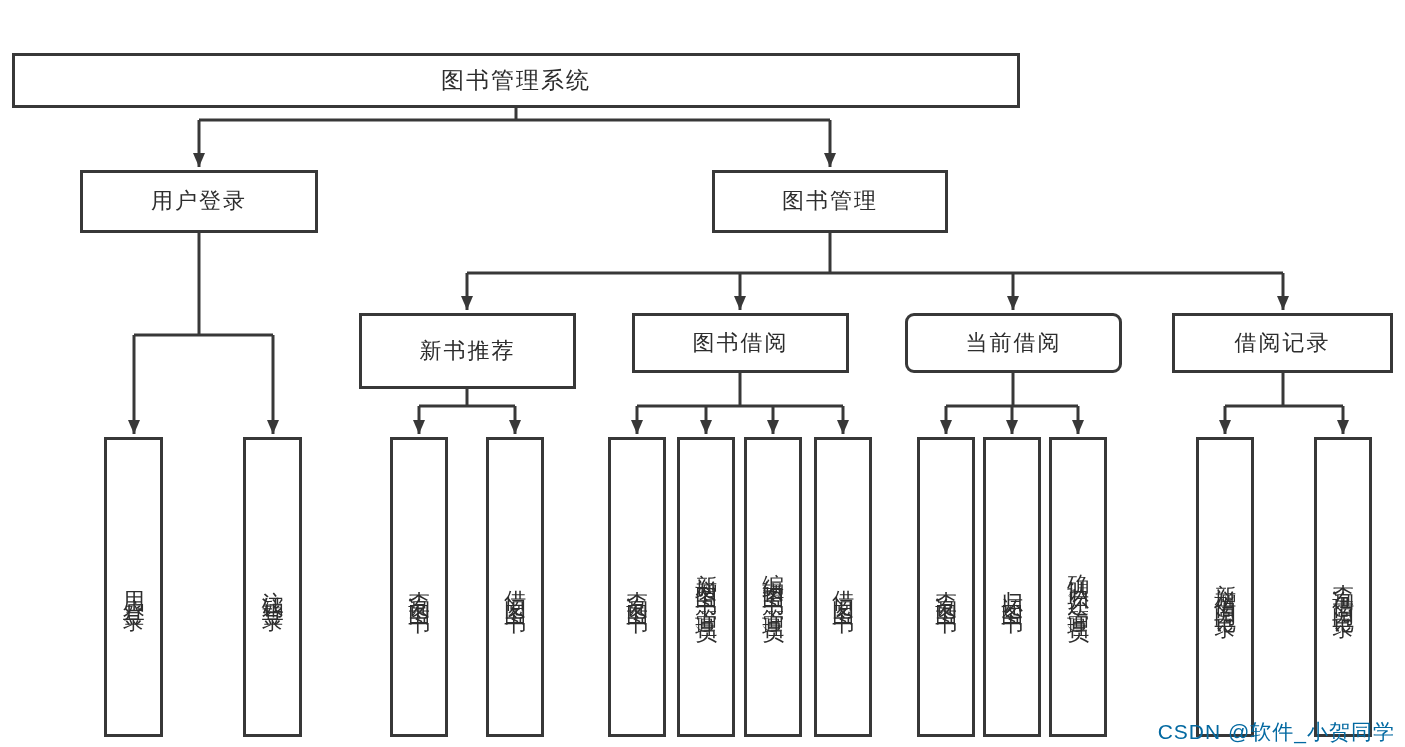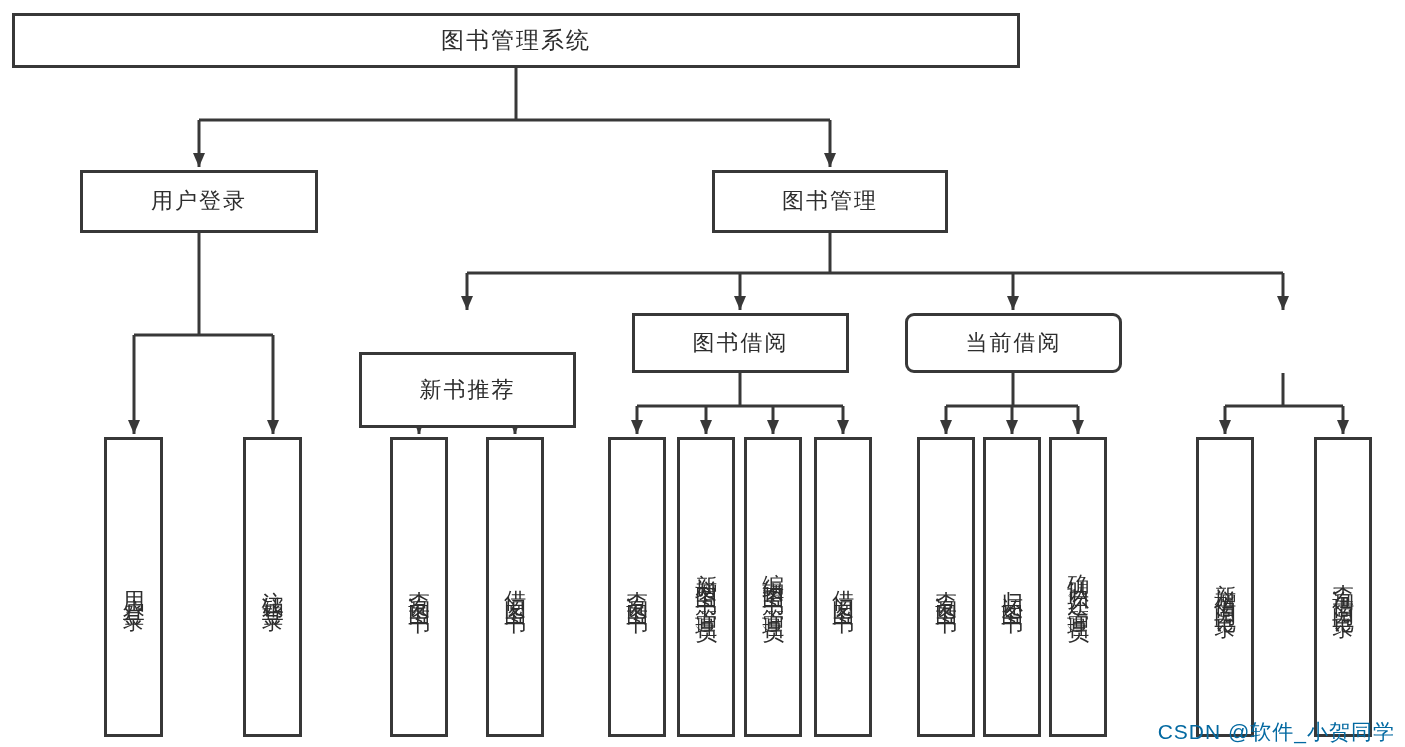--- a/index.html
+++ b/index.html
@@ -16,21 +16,21 @@
     box-sizing:border-box;
     background:#ffffff;
     border:3px solid #383838;
     color:#2d2d2d;
     display:flex;align-items:center;justify-content:center;
     font-size:22px;
     letter-spacing:2px;
     text-align:center;
     line-height:1.2;
   }
-  .node.title{font-size:23px;}
+  .node.title{font-size:23px;margin-top:40px;}
   .node.v{
     writing-mode:vertical-rl;
     text-orientation:mixed;
     letter-spacing:7px;
     font-size:22px;
   }
   #watermark{
     position:absolute;
     right:10px;bottom:1px;
     font-size:21px;
@@ -93,23 +93,24 @@
       <path d="M1225 406 V434" marker-end="url(#arrow)"></path>
       <path d="M1343 406 V434" marker-end="url(#arrow)"></path>
     </g>
   </svg>
 
   <div class="node title" style="left:12px;top:13px;width:1008px;height:55px;">图书管理系统</div>
 
   <div class="node" style="left:80px;top:170px;width:238px;height:63px;">用户登录</div>
   <div class="node" style="left:712px;top:170px;width:236px;height:63px;">图书管理</div>
 
-  <div class="node" style="left:359px;top:313px;width:217px;height:76px;margin-top:39px;">新书推荐</div>
+  <div class="node" style="left:359px;top:313px;width:217px;height:76px;">新书推荐</div>
   <div class="node" style="left:632px;top:313px;width:217px;height:60px;">图书借阅</div>
   <div class="node" style="left:905px;top:313px;width:217px;height:60px;border-radius:9px;">当前借阅</div>
+  <div class="node" style="left:1172px;top:313px;width:221px;height:60px;">借阅记录</div>
 
   <div class="node v" style="left:104px;top:437px;width:59px;height:300px;">用户登录</div>
   <div class="node v" style="left:243px;top:437px;width:59px;height:300px;">注销登录</div>
 
   <div class="node v" style="left:390px;top:437px;width:58px;height:300px;">查询图书</div>
   <div class="node v" style="left:486px;top:437px;width:58px;height:300px;">借阅图书</div>
 
   <div class="node v" style="left:608px;top:437px;width:58px;height:300px;">查询图书</div>
   <div class="node v" style="left:677px;top:437px;width:58px;height:300px;">新增图书（管理员）</div>
   <div class="node v" style="left:744px;top:437px;width:58px;height:300px;">编辑图书（管理员）</div>

